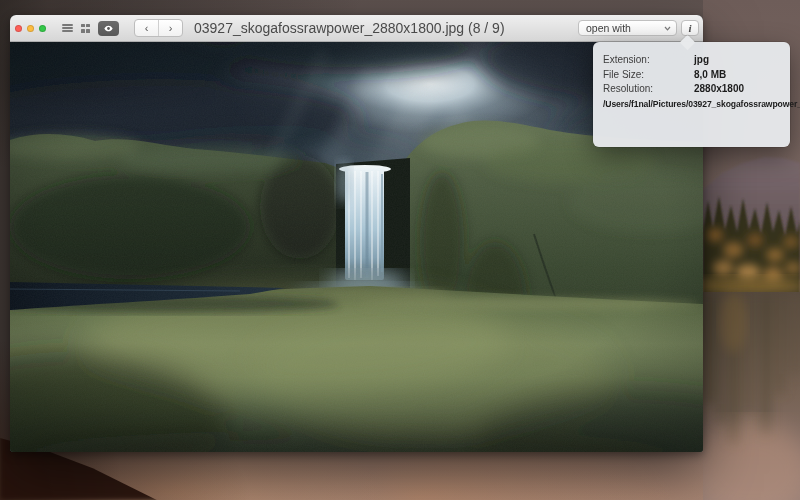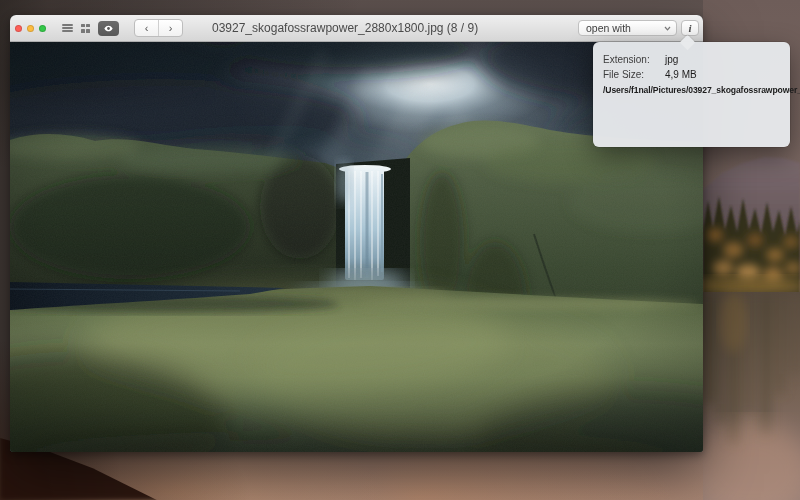--- a/index.html
+++ b/index.html
@@ -33,21 +33,21 @@
   .bars{width:11px;height:8px;display:flex;flex-direction:column;justify-content:space-between;}
   .bars i{display:block;height:1.6px;background:#787878;border-radius:1px;}
   .grid4{width:9px;height:9px;display:grid;grid-template-columns:1fr 1fr;gap:1.5px;}
   .grid4 i{background:#787878;border-radius:.5px;}
   .eye-btn{width:21px;height:15px;border-radius:4px;background:linear-gradient(#6a6a6a,#585858);
            border:none;display:flex;align-items:center;justify-content:center;margin:0 4px;}
   .seg{display:flex;width:47px;height:16px;background:linear-gradient(#ffffff,#f1f1f1);
        border:1px solid #bdbdbd;border-radius:4px;overflow:hidden;margin-left:11px;}
   .seg button{flex:1;border:none;background:transparent;color:#555;font-size:11px;line-height:14px;padding:0;}
   .seg button:first-child{border-right:1px solid #cfcfcf;}
-  .win-title{font-size:12px;color:#4a4a4a;margin-left:29px;white-space:nowrap;letter-spacing:0;}
+  .win-title{font-size:14px;color:#4a4a4a;margin-left:11px;white-space:nowrap;letter-spacing:0;}
   .tb-right{margin-left:auto;display:flex;align-items:center;margin-right:4px;}
   .openwith{width:99px;height:16px;border:1px solid #c0c0c0;border-radius:4px;box-sizing:border-box;
             background:linear-gradient(#ffffff,#f3f3f3);display:flex;align-items:center;font-size:10.5px;color:#3f3f3f;
             padding:0 5px 0 7px;}
   .openwith .lbl{flex:1;text-align:left;}
   .chev{width:7px;height:5px;display:inline-block;}
   .info-btn{width:18px;height:16px;margin-left:4px;border:1px solid #c0c0c0;border-radius:4px;box-sizing:border-box;
             background:linear-gradient(#ffffff,#f3f3f3);color:#4a4a4a;
             font-family:"Liberation Serif",serif;font-style:italic;font-weight:bold;font-size:11px;line-height:13px;padding:0;}
   .photo{position:relative;width:693px;height:410px;overflow:hidden;border-radius:0 0 4px 4px;background:#1a232c;}
@@ -55,21 +55,21 @@
 
   
   .popover{position:absolute;left:593px;top:42px;width:197px;height:105px;border-radius:6px;
            background:rgba(230,232,235,.97);box-shadow:0 10px 28px rgba(0,0,0,.45), 0 0 0 .5px rgba(0,0,0,.2);
            font-size:10px;color:#333;z-index:5;}
   .popover .caret{position:absolute;left:89px;top:-5.5px;width:11px;height:11px;background:rgba(232,234,236,.99);
                   transform:rotate(45deg);border-radius:2px 0 0 0;box-shadow:-1px -1px 1px rgba(0,0,0,.08);}
   .pop-body{position:relative;padding:10px 1px 0 10px;}
   .pop-row{display:flex;height:14.8px;align-items:center;}
   .pop-row .pl{width:62px;color:#3d3d3d;}
-  .pop-row .pv{font-weight:400;color:#1c1c1c;}
+  .pop-row .pv{font-weight:700;color:#1c1c1c;margin-left:29px;}
   .go-btn{width:11px;height:11px;border-radius:50%;background:#2b2b2b;border:none;color:#fff;font-size:7px;
           line-height:11px;padding:0;display:flex;align-items:center;justify-content:center;}
   .pop-path{margin-top:3px;font-size:8.6px;font-weight:700;color:#1c1c1c;line-height:11.5px;
             letter-spacing:-0.1px;white-space:nowrap;}
 </style>
 </head>
 <body>
 
 <div class="desktop"></div>
 
@@ -346,19 +346,23 @@
 
 <div class="popover">
   <div class="caret"></div>
   <div class="pop-body">
     <div class="pop-row">
       <span class="pl">Extension:</span>
       <span class="pv">jpg</span>
     </div>
     <div class="pop-row">
       <span class="pl">File Size:</span>
-      <span class="pv">4,9 MB</span>
+      <span class="pv">8,0 MB</span>
+    </div>
+    <div class="pop-row">
+      <span class="pl">Resolution:</span>
+      <span class="pv">2880x1800</span>
     </div>
     <div class="pop-path">
       <div>/Users/f1nal/Pictures/03927_skogafossrawpower_</div>
     </div>
   </div>
 </div>
 
 </body></html>

